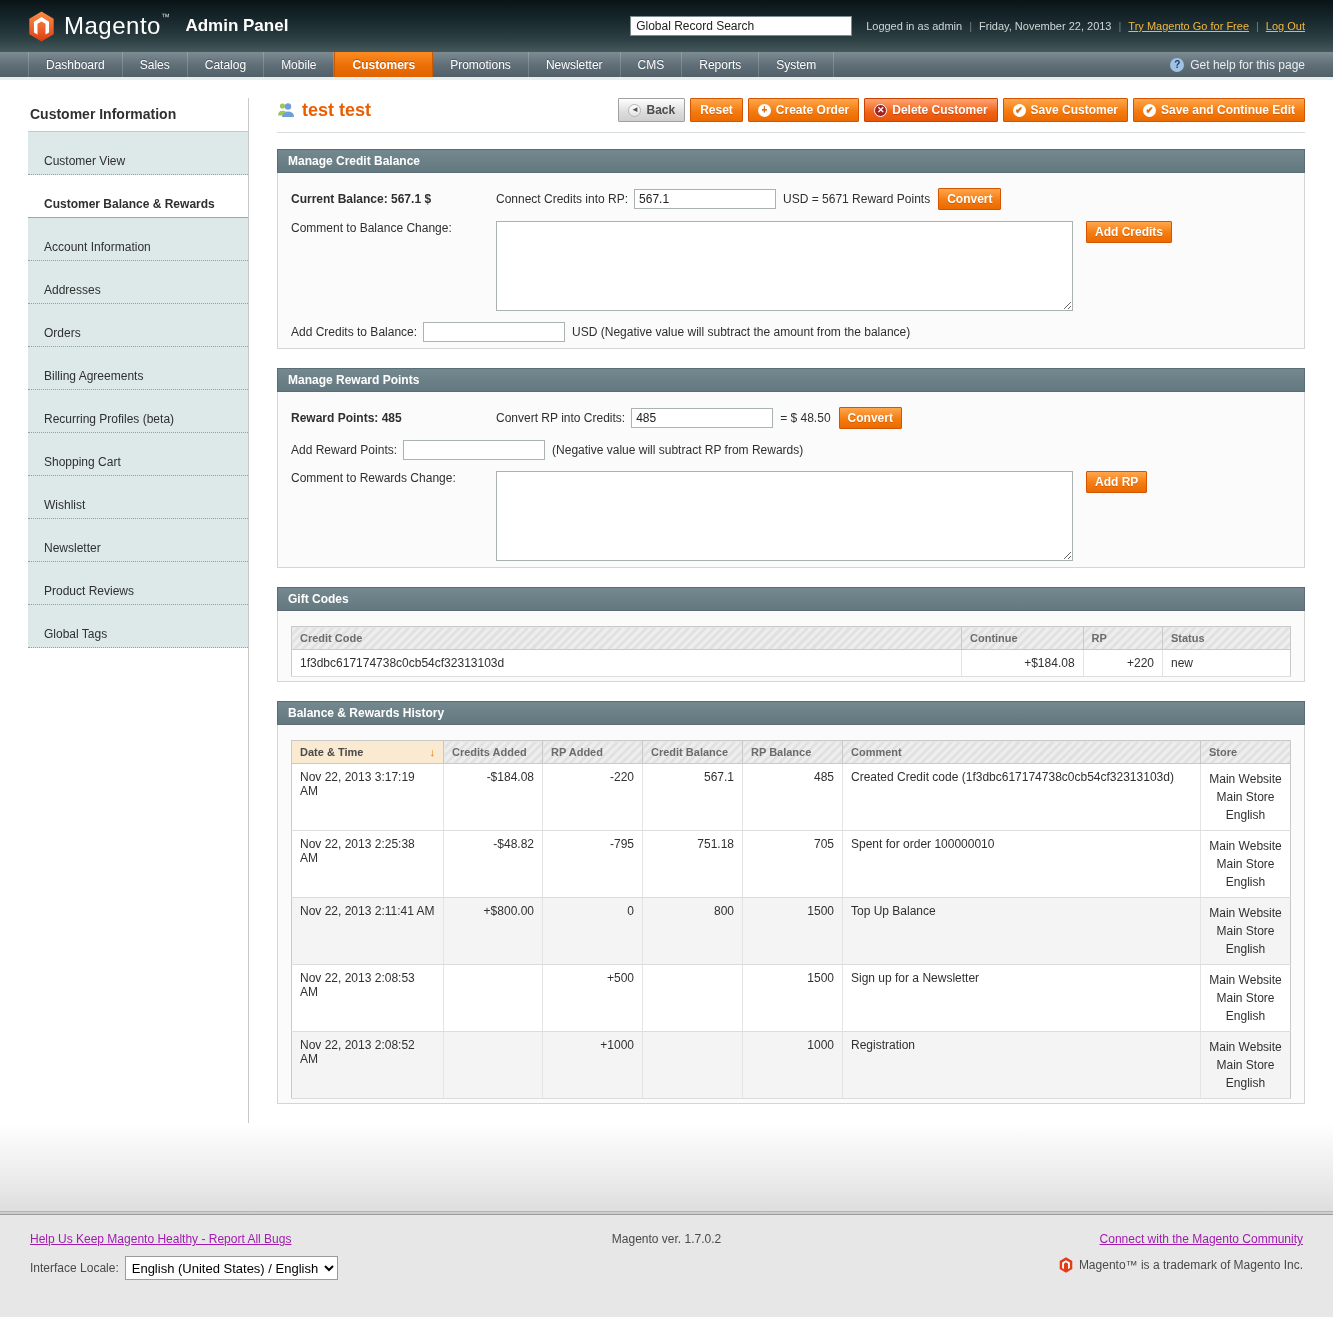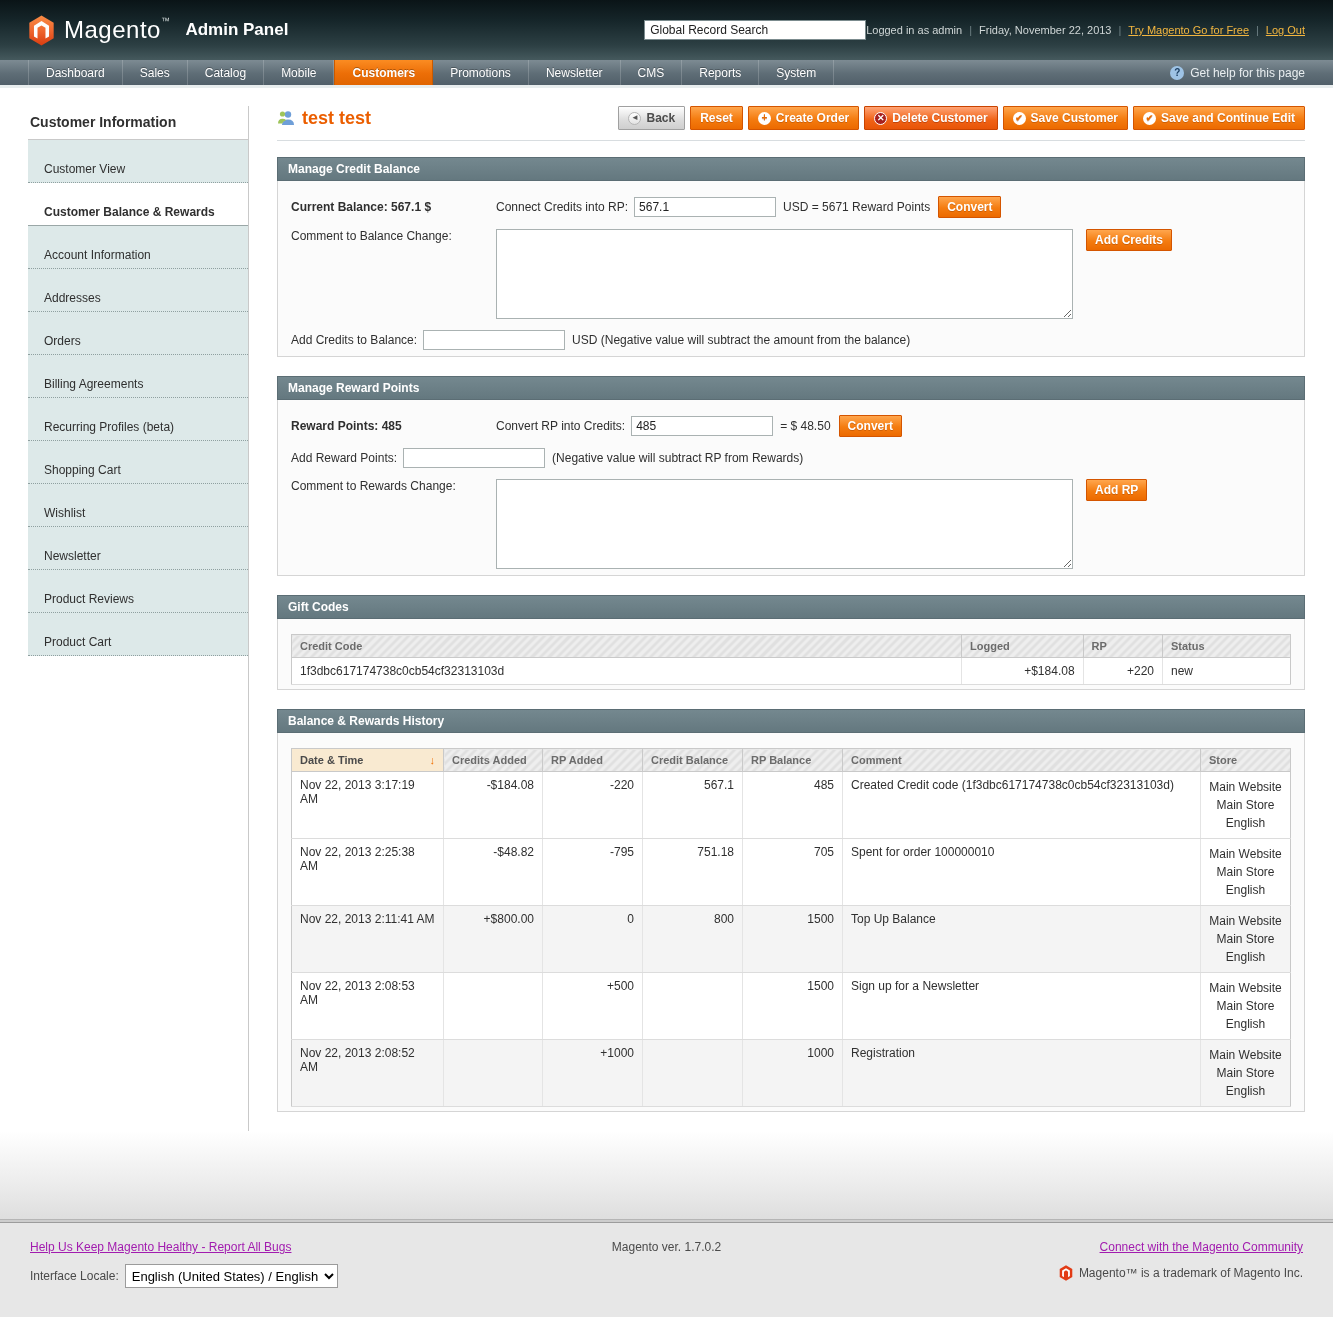--- a/index.html
+++ b/index.html
@@ -1,25 +1,25 @@
 <!DOCTYPE html>
 <html><head>
 <meta charset="utf-8">
 <style>
   * { margin:0; padding:0; box-sizing:border-box; }
   html,body { width:1333px; background:#fff; font-family:"Liberation Sans", sans-serif; font-size:12px; color:#2f2f2f; }
 
   
-  .top-header { height:60px; background:linear-gradient(180deg,#0a1417 0%,#16262a 35%,#2c3f43 75%,#45595d 100%);
+  .top-header { height:52px; background:linear-gradient(180deg,#0a1417 0%,#16262a 35%,#2c3f43 75%,#45595d 100%);
     display:flex; align-items:center; padding:12px 28px; }
   .logo-wrap { display:flex; align-items:center; gap:9px; }
   .logo-text { color:#fff; font-size:24px; letter-spacing:0.5px; }
   .logo-tm { color:#cfd6d6; font-size:9px; vertical-align:top; }
   .logo-suffix { color:#fff; font-size:17px; font-weight:bold; margin-left:6px; }
-  .header-right { margin-left:auto; display:flex; align-items:center; }
+  .header-right { margin-left:auto; display:flex; align-items:center; gap:14px; }
   .search-input { width:222px; height:20px; border:1px solid #7b8b8e; padding:2px 5px; font-size:12px;
     font-family:"Liberation Sans", sans-serif; background:#fff; color:#222; }
   .header-meta { color:#cfd6d6; font-size:11px; display:flex; align-items:center; gap:7px; white-space:nowrap; }
   .header-meta .sep { color:#6e8084; }
   .header-link { color:#f3b63f; text-decoration:underline; cursor:pointer; }
 
   
   .nav-bar { height:28px; background:linear-gradient(180deg,#7d8b93 0%,#5e6d76 55%,#515f69 100%);
     display:flex; align-items:stretch; padding:0 28px; border-bottom:3px solid #e8edee; }
   .nav-item { color:#fff; font-size:12px; display:flex; align-items:center; padding:0 17px;
@@ -172,21 +172,21 @@
         <li class="side-item active">Customer Balance &amp; Rewards</li>
         <li class="side-item">Account Information</li>
         <li class="side-item">Addresses</li>
         <li class="side-item">Orders</li>
         <li class="side-item">Billing Agreements</li>
         <li class="side-item">Recurring Profiles (beta)</li>
         <li class="side-item">Shopping Cart</li>
         <li class="side-item">Wishlist</li>
         <li class="side-item">Newsletter</li>
         <li class="side-item">Product Reviews</li>
-        <li class="side-item">Product Cart</li>
+        <li class="side-item">Global Tags</li>
       </ul>
   </div>
 
   <div class="main">
     <div class="page-head">
       <div class="page-title">
         <svg width="18" height="16" viewBox="0 0 18 16">
           <circle cx="11" cy="4.5" r="3.2" fill="#6f9fd8"></circle>
           <path d="M5 15 Q5 9.5 11 9.5 Q17 9.5 17 15 Z" fill="#6f9fd8"></path>
           <circle cx="5.5" cy="4" r="2.6" fill="#9ec45a"></circle>
@@ -268,21 +268,21 @@
       </div>
     </div>
 
     <div class="section">
       <div class="section-header">Gift Codes</div>
       <div class="section-body">
         <table class="grid">
           <thead>
               <tr id="gift-head">
                 <th style="width: 670px;">Credit Code</th>
-                <th class="num">Logged</th>
+                <th class="num">Continue</th>
                 <th class="num">RP</th>
                 <th style="width: 128px;">Status</th>
               </tr>
             </thead>
           <tbody id="gift-body">
               <tr>
                 <td>1f3dbc617174738c0cb54cf32313103d</td>
                 <td class="num pos">+$184.08</td>
                 <td class="num pos">+220</td>
                 <td>new</td>

